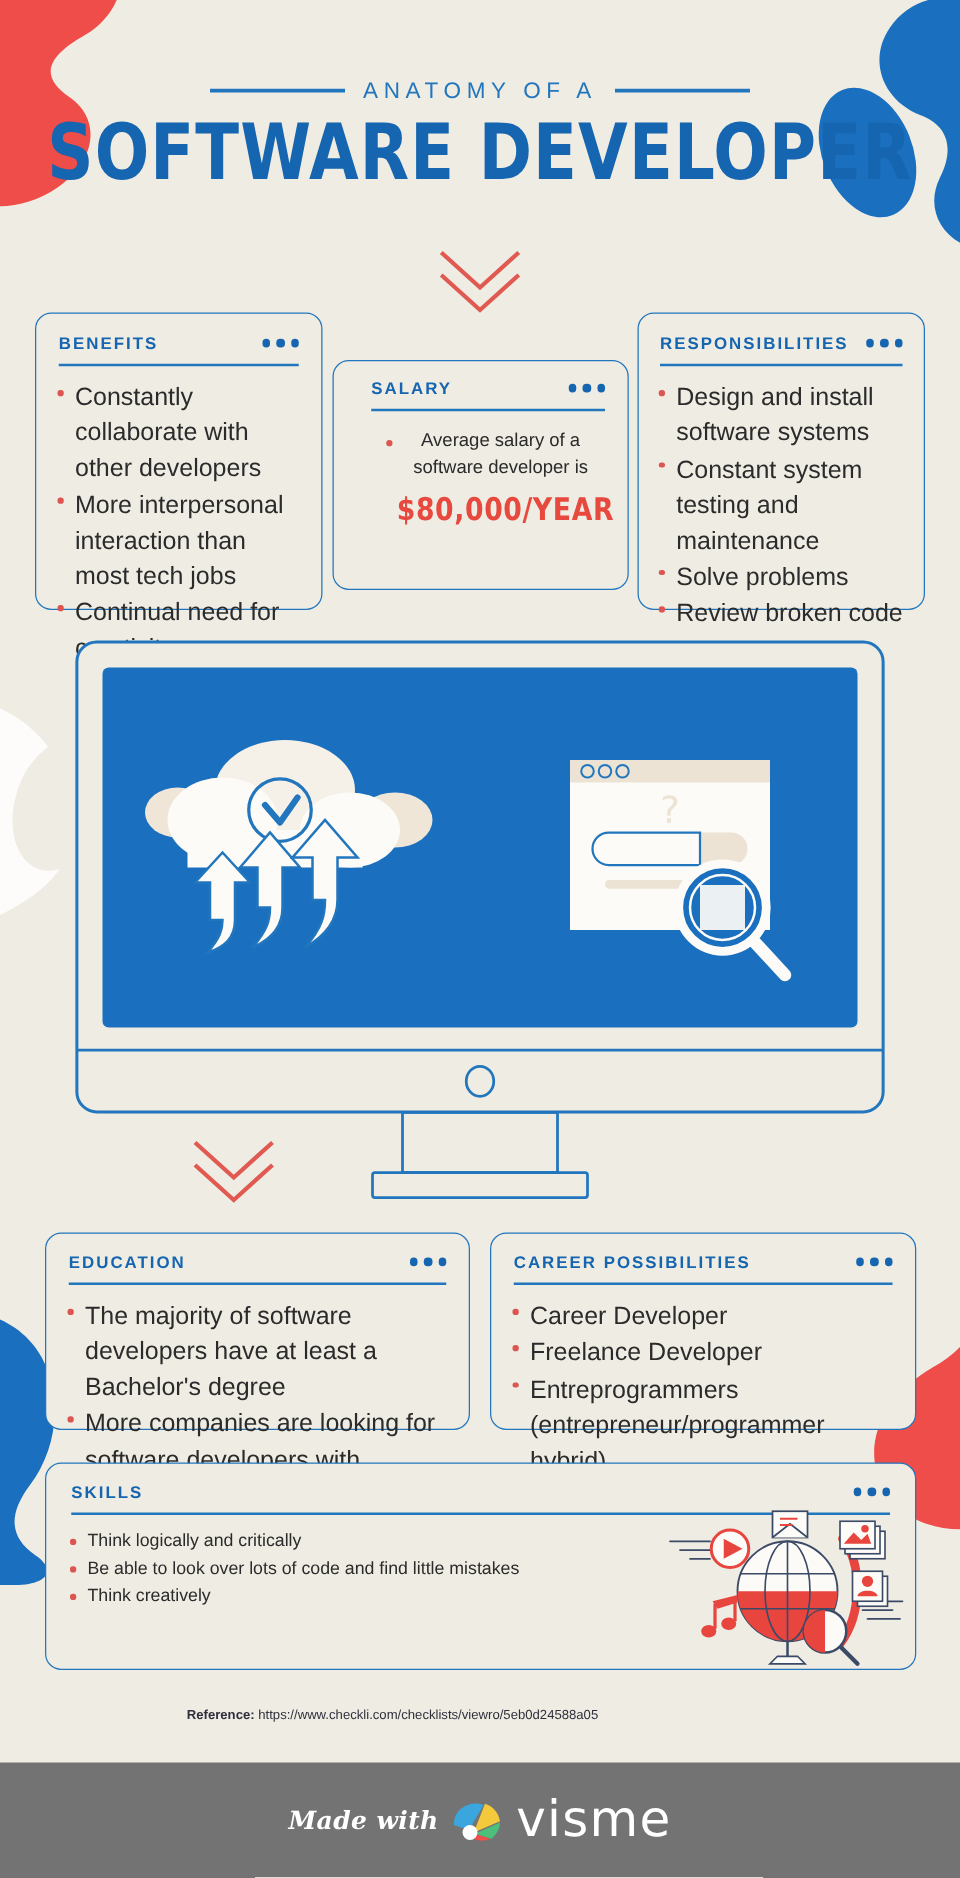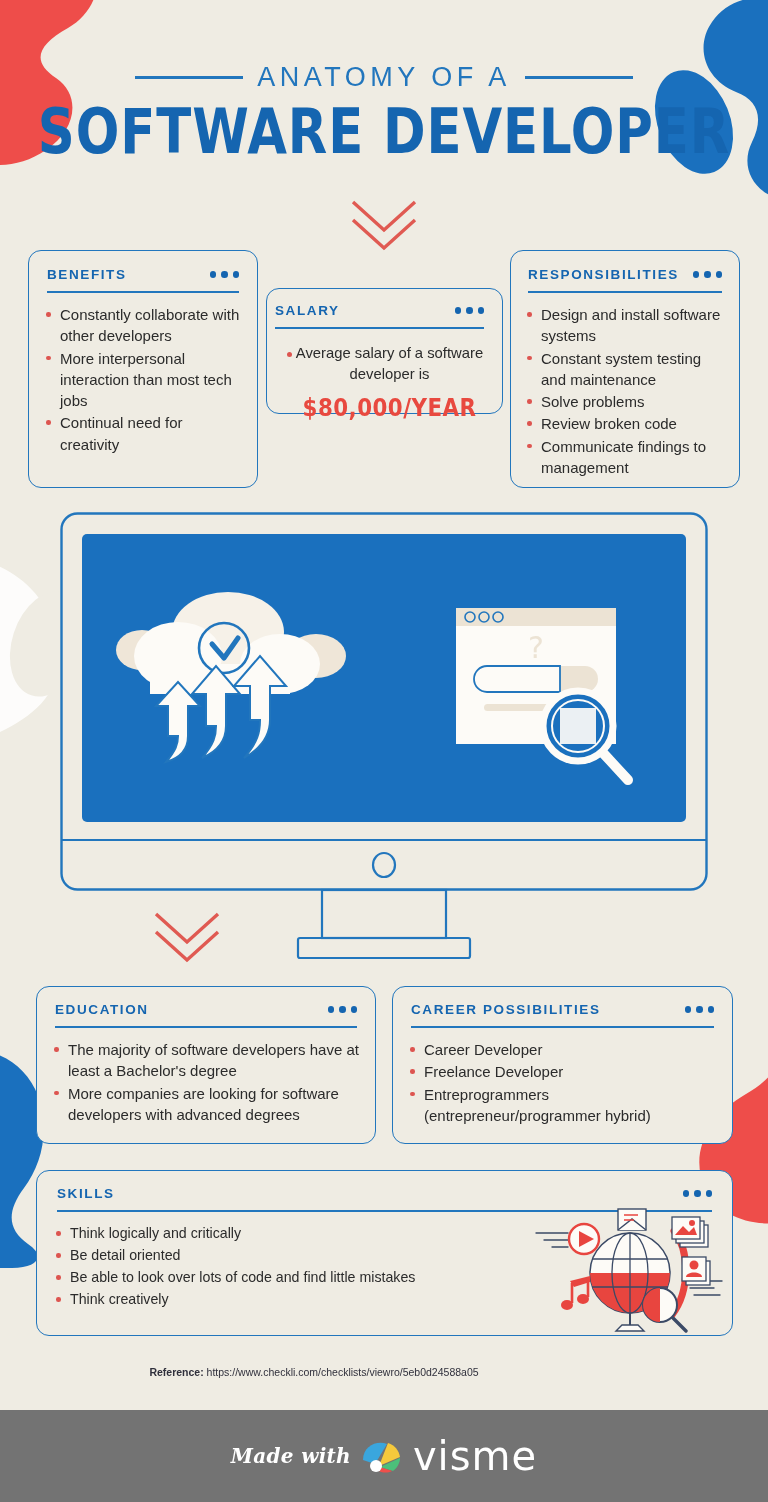--- a/index.html
+++ b/index.html
@@ -17,21 +17,21 @@
   #blob-tr { top: -30px; right: -54px; }
   #blob-left-white { top: 548px; left: -70px; }
   #blob-bl { top: 1018px; left: -58px; }
   #blob-br { top: 880px; right: -60px; }
 
   
   #header { position: absolute; top: 62px; left: 0; width: 768px; text-align: center; }
   #kicker-row { display: flex; align-items: center; justify-content: center; gap: 14px; }
   #kicker-row .rule { width: 108px; height: 3px; background: #2276bd; }
   #kicker {
-    font-size: 27px; letter-spacing: 4.5px; color: #2276bd;
+    font-size: 18px; letter-spacing: 4.5px; color: #2276bd;
     font-weight: 400; white-space: nowrap;
   }
   #main-title {
     margin-top: 6px;
     font-family: "Liberation Sans Narrow", "DejaVu Sans Condensed", "Liberation Sans", sans-serif;
     font-size: 62px; font-weight: 700; color: #1565b0;
     letter-spacing: 1px; transform: scaleX(0.92); transform-origin: center;
     line-height: 1.08;
   }
   #chev-top { position: absolute; top: 196px; left: 0; width: 768px; display: flex; justify-content: center; }
@@ -51,30 +51,30 @@
   .card-title {
     font-size: 13.5px; font-weight: 700; color: #1565b0;
     letter-spacing: 1.6px;
   }
   .dots { display: flex; gap: 5px; align-items: center; }
   .dots i { display: block; width: 6.5px; height: 6.5px; border-radius: 50%; background: #1565b0; }
   .head-rule { height: 2px; background: #2276bd; margin: 9px 4px 0 4px; }
   ul.bullets { list-style: none; margin: 11px 0 0 0; padding: 0; }
   ul.bullets > li {
     position: relative; padding-left: 17px; color: #2b2b2b;
-    font-size: 15px; line-height: 1.42; margin-bottom: 1px;
+    font-size: 20px; line-height: 1.42; margin-bottom: 1px;
   }
   ul.bullets > li::before {
     content: ""; position: absolute; left: 3px; top: 8px;
     width: 4.5px; height: 4.5px; border-radius: 50%; background: #dd5550;
   }
 
   
   #card-benefits { left: 28px; top: 250px; width: 230px; height: 238px; padding: 16px 14px 12px 14px; }
-  #card-salary   { left: 266px; top: 288px; width: 237px; height: 126px; padding: 14px 14px 12px 4px; }
+  #card-salary   { left: 266px; top: 288px; width: 237px; height: 184px; padding: 14px 14px 12px 26px; }
   #card-resp     { left: 510px; top: 250px; width: 230px; height: 238px; padding: 16px 13px 12px 13px; }
   #card-education{ left: 36px; top: 986px; width: 340px; height: 158px; padding: 15px 14px 12px 14px; }
   #card-career   { left: 392px; top: 986px; width: 341px; height: 158px; padding: 15px 14px 12px 14px; }
   #card-skills   { left: 36px; top: 1170px; width: 697px; height: 166px; padding: 15px 16px 12px 16px; }
 
   #card-salary .salary-body { margin-top: 14px; position: relative; padding-left: 20px; text-align: center; }
   #card-salary .salary-body::before {
     content: ""; position: absolute; left: 16px; top: 9px;
     width: 5px; height: 5px; border-radius: 50%; background: #dd5550;
   }
@@ -298,21 +298,20 @@
       <span class="card-title">SKILLS</span>
       <span class="dots">
           <i></i>
           <i></i>
           <i></i>
         </span>
     </div>
     <div class="head-rule"></div>
     <ul class="bullets">
       <li>Think logically and critically</li>
-      <li>Be detail oriented</li>
       <li>Be able to look over lots of code and find little mistakes</li>
       <li>Think creatively</li>
     </ul>
 
     <svg id="skills-art" width="190" height="126" viewBox="0 0 190 126">
       <g stroke="#3b4a66" stroke-width="1.4" stroke-linecap="round">
         <line x1="2" y1="26" x2="34" y2="26"></line>
           <line x1="10" y1="33" x2="34" y2="33"></line>
           <line x1="18" y1="40" x2="34" y2="40"></line>
       </g>

